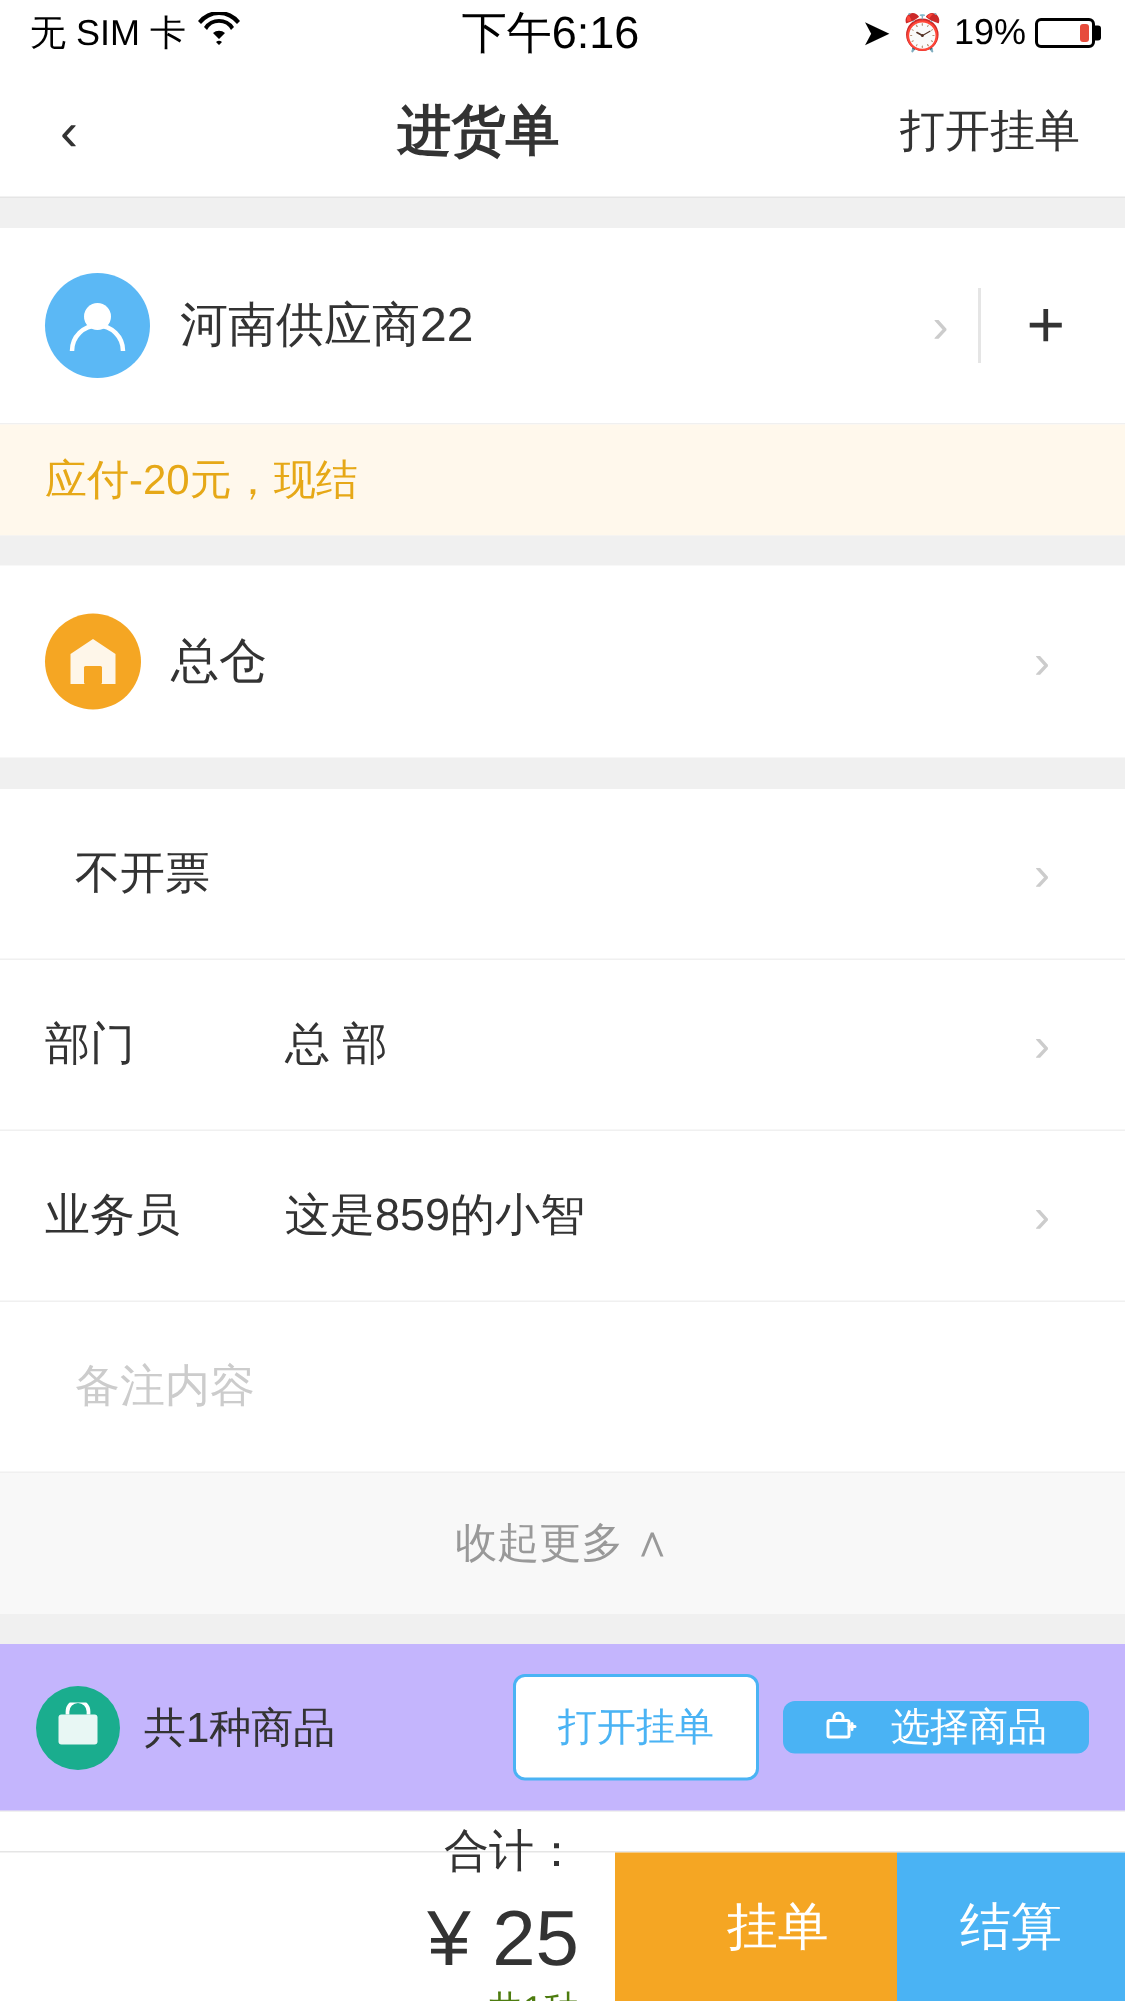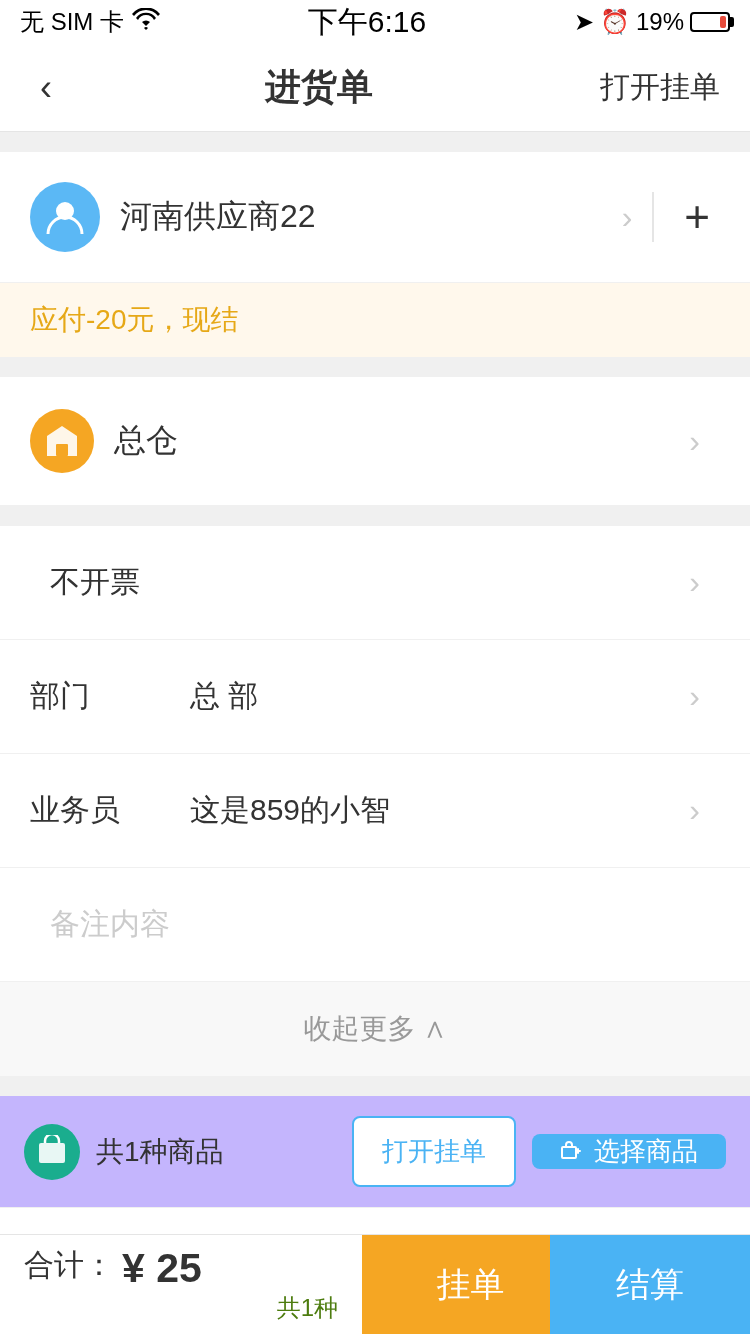--- a/index.html
+++ b/index.html
@@ -236,21 +236,21 @@
     .btn-primary {
       background: #4ab3f4;
       color: #fff;
       border: none;
       padding: 0 28px;
       border-radius: 8px;
       font-size: 26px;
       cursor: pointer;
       display: flex;
       align-items: center;
-      gap: 12px;
+      gap: 22px;
     }
 
     
     .product-item {
       display: flex;
       align-items: flex-start;
       background: #fff;
       padding: 30px 24px;
       gap: 20px;
       border-bottom: 1px solid #f0f0f0;
@@ -304,46 +304,47 @@
       display: flex;
       flex-direction: column;
       justify-content: center;
       padding: 0 24px;
       flex: 1;
     }
     .bottom-total-line {
       font-size: 30px;
       color: #333;
       display: flex;
-      align-items: flex-start;
+      align-items: flex-end;
       gap: 8px;
+      flex-direction: column;
     }
     .bottom-total-amount {
-      font-size: 41px;
-      font-weight: 700;
+      font-size: 52px;
+      font-weight: 400;
       color: #333;
     }
     .bottom-total-sub {
       font-size: 24px;
       color: #4d7c0f;
       text-align: right;
     }
     .bottom-btn-pending {
       width: 188px;
       background: #f5a623;
       color: #fff;
       font-size: 34px;
       display: flex;
       align-items: center;
       justify-content: center;
       cursor: pointer;
       padding-left: 29px;
     }
     .bottom-btn-checkout {
-      width: 200px;
+      width: 152px;
       background: #4ab3f4;
       color: #fff;
       font-size: 34px;
       display: flex;
       align-items: center;
       justify-content: center;
       cursor: pointer;
     }
   </style>
 </head>

